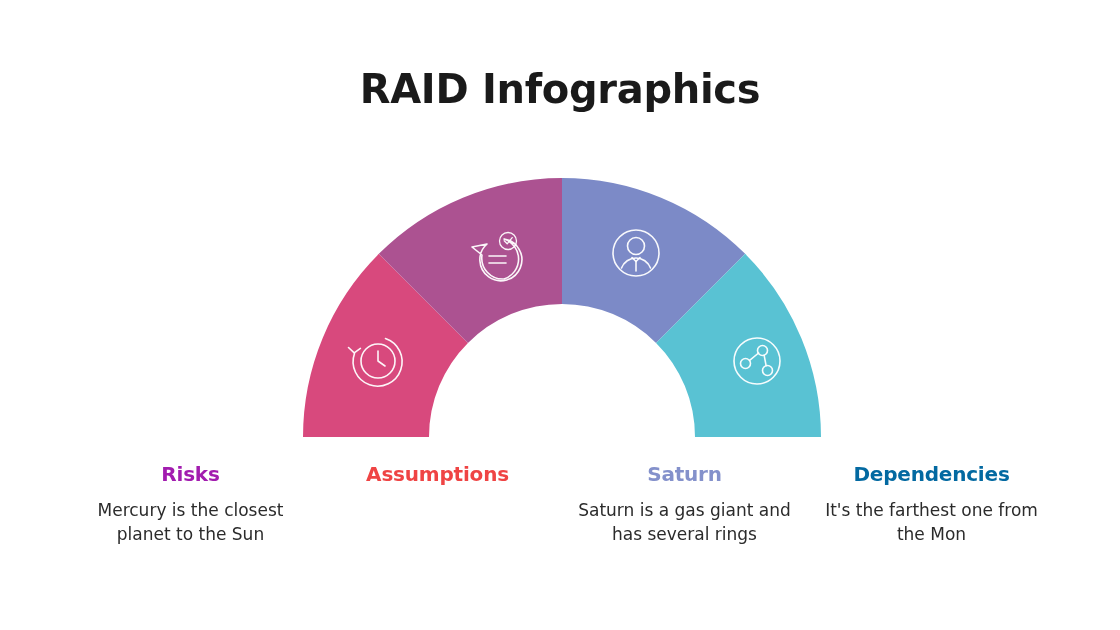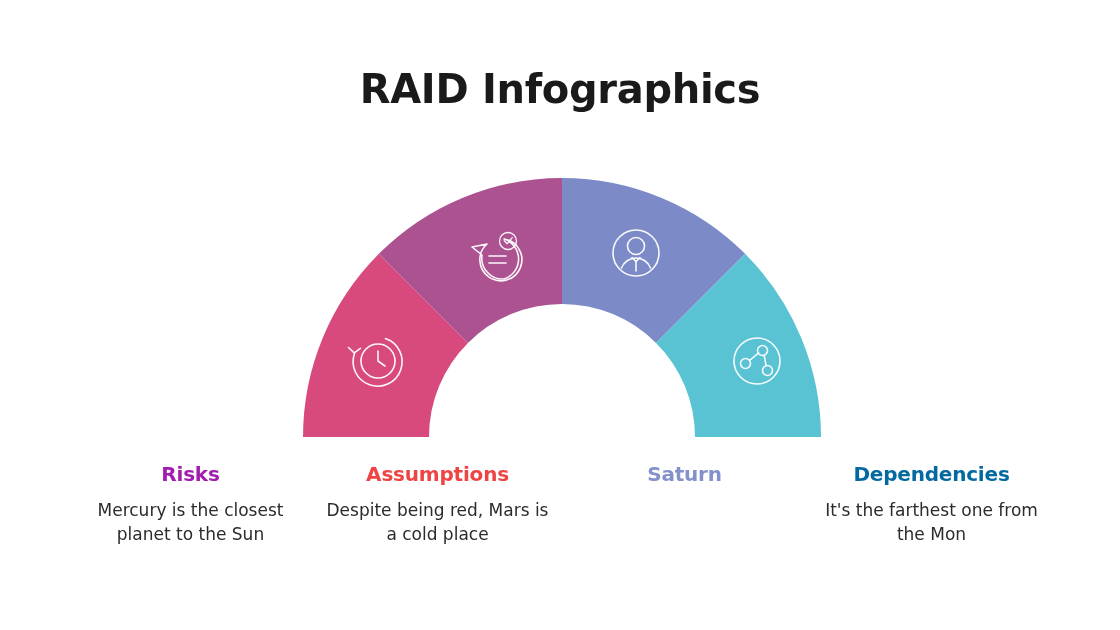--- a/index.html
+++ b/index.html
@@ -185,25 +185,25 @@
 
   <div id="legend">
 
     <div class="legend-col">
       <div class="legend-title" style="color: #a21caf;">Risks</div>
       <div class="legend-desc">Mercury is the closest planet to the Sun</div>
     </div>
 
     <div class="legend-col">
       <div class="legend-title" style="color: #ef4444; text-align: center;">Assumptions</div>
-      <div class="legend-desc">Despite being red, Mars is a cold place</div>
     </div>
 
     <div class="legend-col">
       <div class="legend-title" style="color: rgb(132, 145, 203);">Saturn</div>
+      <div class="legend-desc">Saturn is a gas giant and has several rings</div>
     </div>
 
     <div class="legend-col">
       <div class="legend-title" style="color: #0369a1;">Dependencies</div>
       <div class="legend-desc">It's the farthest one from the Mon</div>
     </div>
 
   </div>
 
 </div>

